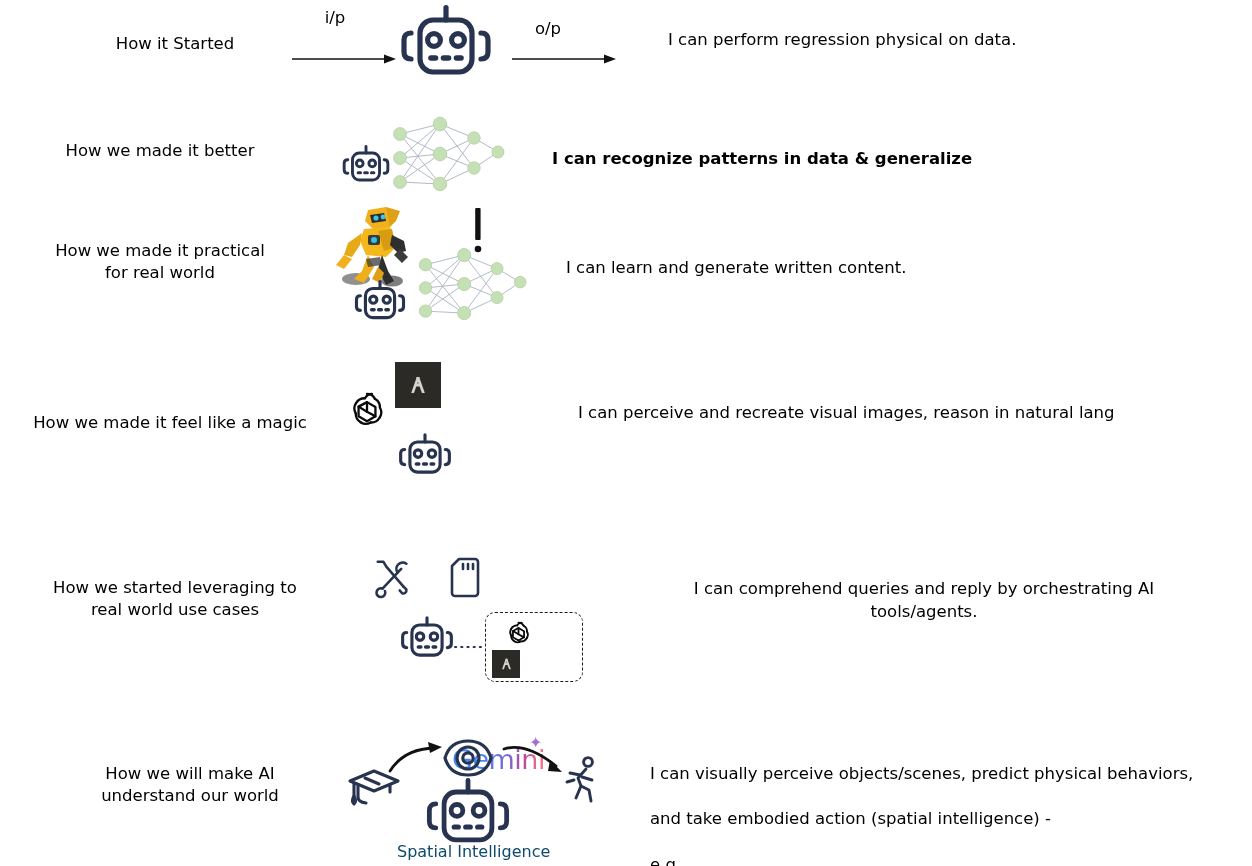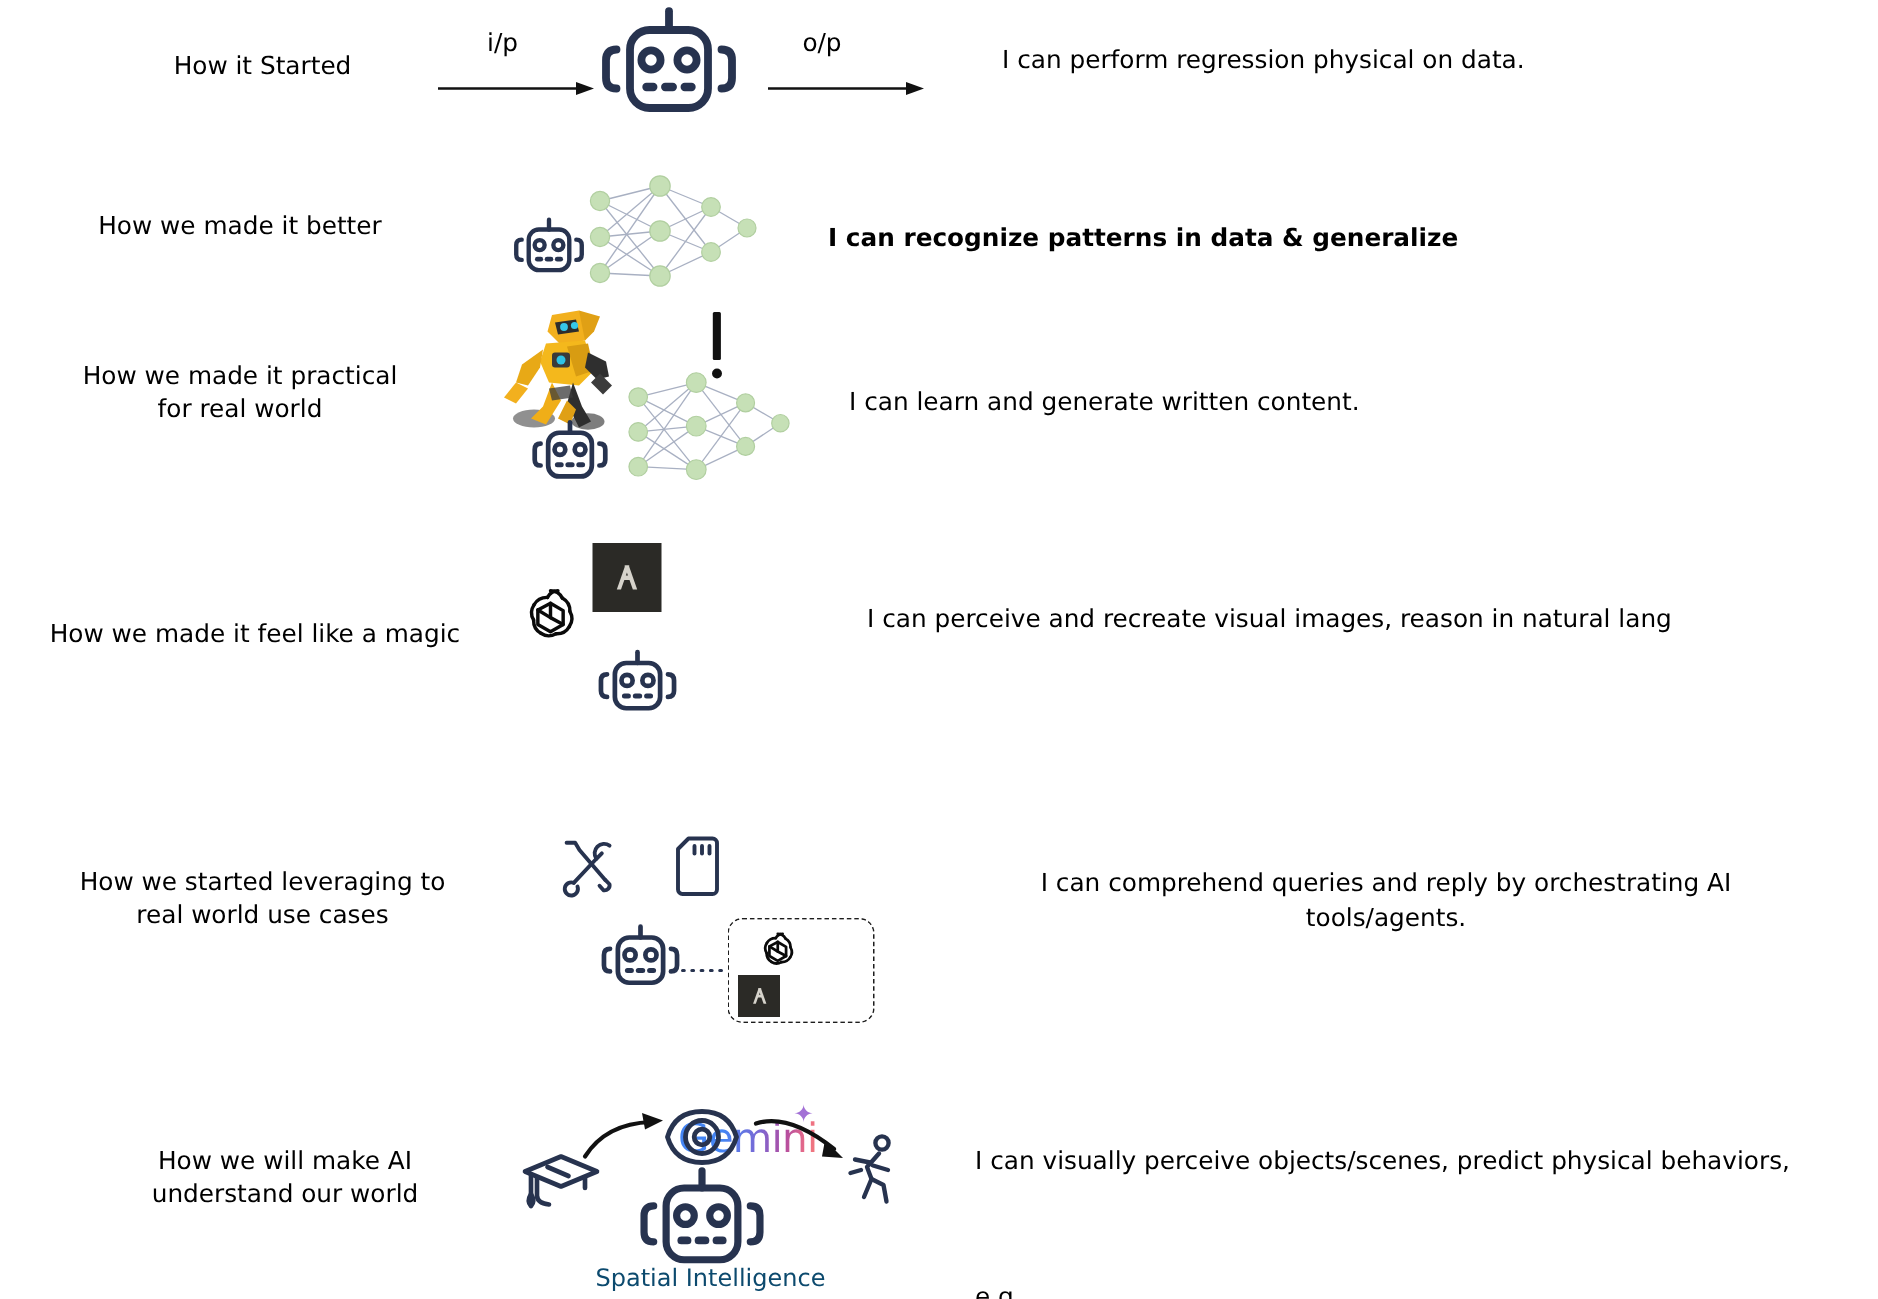--- a/index.html
+++ b/index.html
@@ -87,21 +87,21 @@
     background: #fff;
   }
 </style>
 </head>
 <body>
 
 <div class="row" style="top:0;height:100px;padding-left:27px;">
 
   <div class="label" style="left:60px;top:33px;width:230px;">How it  Started</div>
 
-  <div class="label" style="left:310px;top:18px;width:50px;">i/p</div>
+  <div class="label" style="left:310px;top:7px;width:50px;">i/p</div>
 
   <div class="visual" style="left:292px;top:52px;">
     <svg width="104" height="14" viewBox="0 0 104 14">
       <line x1="0" y1="7" x2="94" y2="7" stroke="#111" stroke-width="1.6"></line>
       <polygon points="104,7 92,2.6 92,11.4" fill="#111"></polygon>
     </svg>
   </div>
 
   <div class="visual" style="left:396px;top:5px;">
     <svg width="100" height="80" viewBox="0 0 100 80">
@@ -494,17 +494,17 @@
         <line x1="47.5" y1="53" x2="52.5" y2="53" stroke-width="5.6"></line>
         <line x1="60.5" y1="53" x2="65" y2="53" stroke-width="5.6"></line>
       </g>
     </svg>
   </div>
 
   <div class="caption-red" style="left:397px;top:122px;">Spatial Intelligence</div>
 
   <div class="desc" style="left:650px;top:20px;width:590px;">
     <span>I can visually perceive objects/scenes, predict physical behaviors,</span><br>
-    <br>
+    <span>and take embodied action (spatial intelligence) -</span><br>
     <span>e.g.</span>
     
   </div>
 </div>
 
 </body></html>

